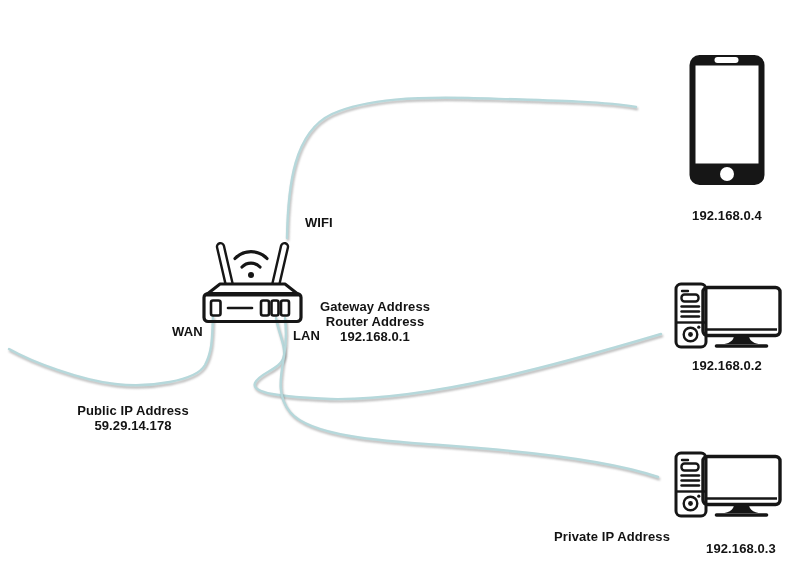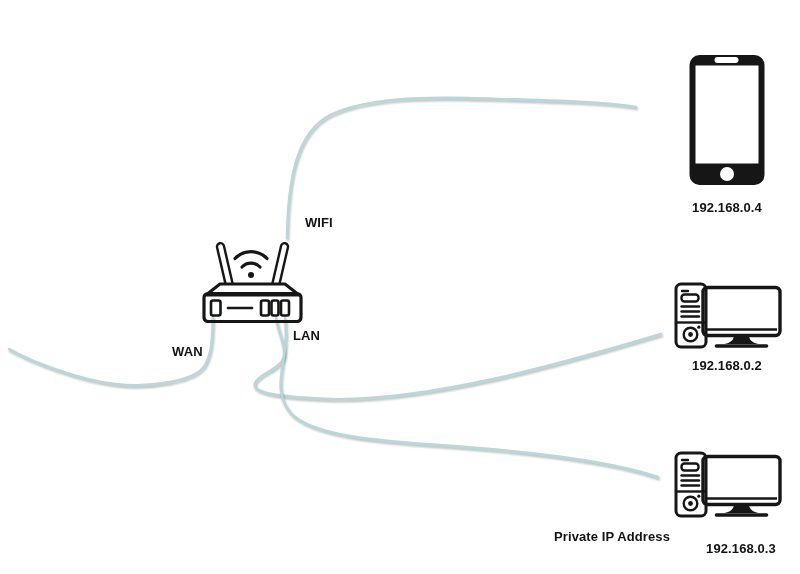--- a/index.html
+++ b/index.html
@@ -85,27 +85,36 @@
     <g>
       <use href="#desktop-def"></use>
     </g>
     <g transform="translate(0,169)">
       <use href="#desktop-def"></use>
     </g>
   </svg>
 
   <div class="label" style="left:305px;top:215px;">WIFI</div>
 
-  <div class="label" style="left:172px;top:324px;margin-top:20px;">WAN</div>
+  <div class="label" style="left:172px;top:324px;">WAN</div>
 
   <div class="label" style="left:293px;top:328px;">LAN</div>
 
+  <div class="label center" style="left:375px;top:299px;">
+    <div>Gateway Address</div>
+    <div>Router Address</div>
+    <div>192.168.0.1</div>
+  </div>
 
+  <div class="label center" style="left:133px;top:403px;">
+    <div>Public IP Address</div>
+    <div>59.29.14.178</div>
+  </div>
 
-  <div class="label center" style="left:727px;top:200px;">192.168.0.4</div>
+  <div class="label center" style="left:727px;top:208px;">192.168.0.4</div>
 
   <div class="label center" style="left:727px;top:358px;">192.168.0.2</div>
 
   <div class="label center" style="left:612px;top:529px;">Private IP Address</div>
 
   <div class="label center" style="left:741px;top:541px;">192.168.0.3</div>
 
 </div>
 
 </body></html>

